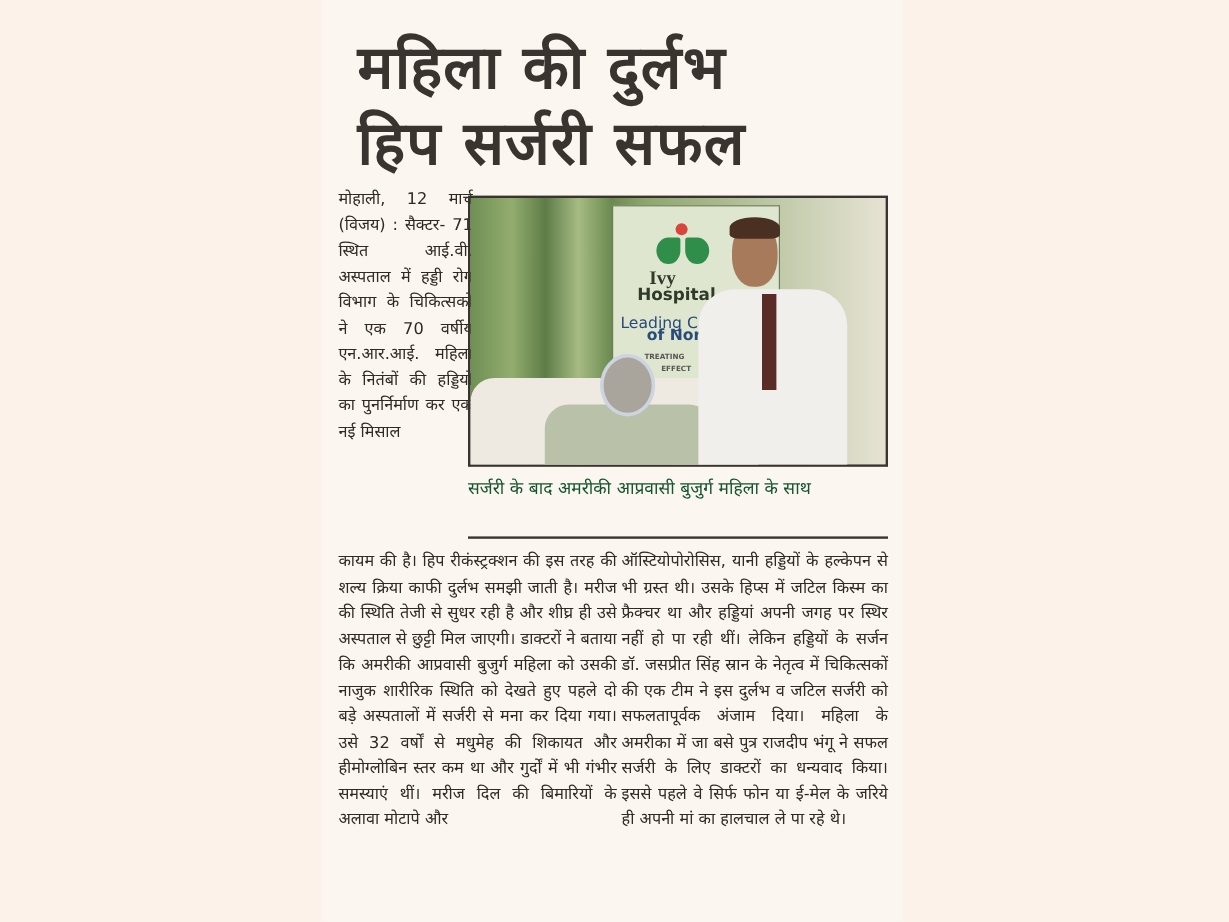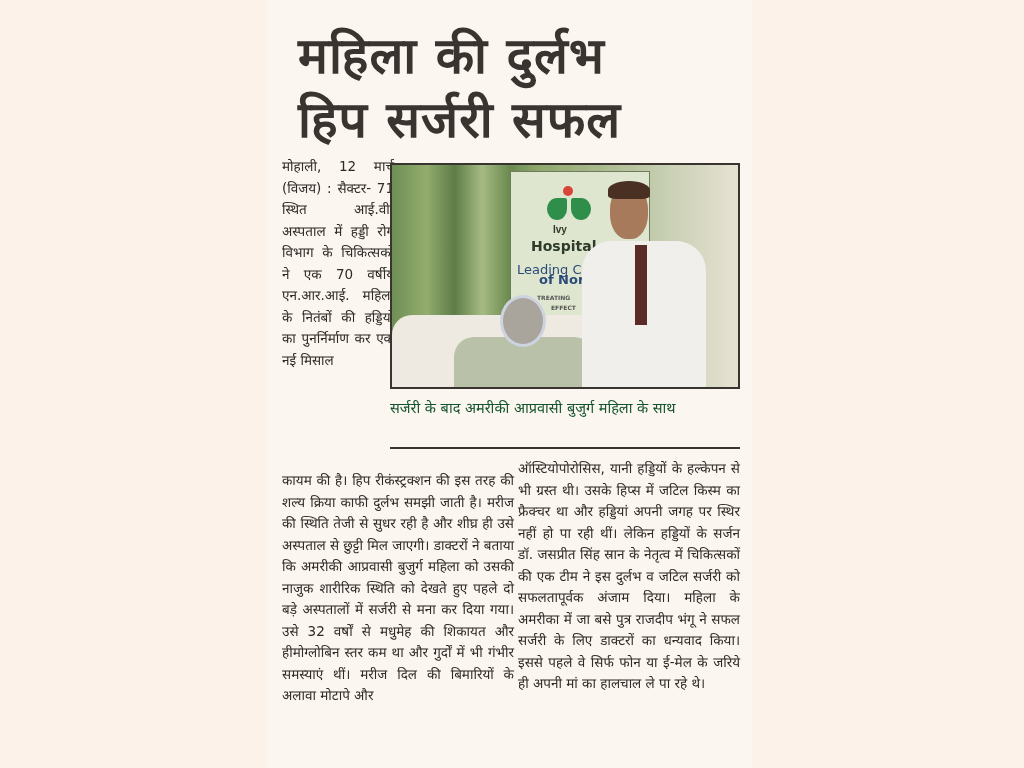--- a/index.html
+++ b/index.html
@@ -27,37 +27,37 @@
     .headline span { display: block; white-space: nowrap; }
     .col {
       position: absolute;
       font-size: 13.5px;
       line-height: 21.5px;
       color: #2f2a26;
       text-align: justify;
     }
     .col p { margin: 0; }
     .col-intro { left: 14px; top: 156px; width: 112px; }
-    .col-left { left: 14px; top: 458px; width: 232px; margin-top: 12px; }
+    .col-left { left: 14px; top: 458px; width: 232px; }
     .col-right { left: 250px; top: 458px; width: 222px; }
     .photo {
       position: absolute; left: 122px; top: 163px; width: 350px; height: 226px;
       border: 2px solid #3a3430;
       box-sizing: border-box;
       overflow: hidden;
       background: linear-gradient(90deg, #6f8f55 0%, #93ad6e 10%, #5e7c47 18%, #a6bb83 26%, #6b8a50 34%, #8ea66c 42%, #a9b98d 60%, #c9d0b4 80%, #e6e2d2 100%);
     }
     .photo .banner {
       position: absolute; left: 118px; top: 6px; width: 138px; height: 196px;
       background: #dfe6cf; border: 1px solid #6f7d5c;
     }
     .photo .logo-dot { position: absolute; left: 52px; top: 14px; width: 10px; height: 10px; border-radius: 50%; background: #d9453a; }
     .photo .logo-leaf-l { position: absolute; left: 36px; top: 26px; width: 20px; height: 22px; border-radius: 50% 10% 50% 50%; background: #2f8f4a; }
     .photo .logo-leaf-r { position: absolute; left: 60px; top: 26px; width: 20px; height: 22px; border-radius: 10% 50% 50% 50%; background: #2f8f4a; }
-    .photo .logo-text { position: absolute; left: 30px; top: 52px; font-size: 10px; font-weight: bold; color: #2e3a2a; font-family: Liberation Sans, sans-serif; margin-left: 12px; }
+    .photo .logo-text { position: absolute; left: 30px; top: 52px; font-size: 16px; font-weight: bold; color: #2e3a2a; font-family: Liberation Serif, serif; }
     .photo .logo-sub { position: absolute; left: 20px; top: 66px; font-size: 14px; font-weight: bold; color: #2e3a2a; }
     .photo .banner-line1 { position: absolute; left: 6px; top: 90px; font-size: 13px; font-weight: normal; color: #2a4a7a; white-space: nowrap; text-align: right; }
     .photo .banner-line2 { position: absolute; left: 28px; top: 100px; font-size: 13px; font-weight: bold; color: #2a4a7a; white-space: nowrap; }
     .photo .banner-line3 { position: absolute; left: 26px; top: 122px; font-size: 6px; font-weight: bold; color: #555; white-space: nowrap; }
     .photo .banner-line4 { position: absolute; left: 40px; top: 132px; font-size: 6px; font-weight: bold; color: #555; white-space: nowrap; }
     .photo .bed {
       position: absolute; left: 0; top: 150px; width: 240px; height: 80px;
       background: #eeeae2; border-radius: 20px 30px 0 0;
     }
     .photo .patient-head {

